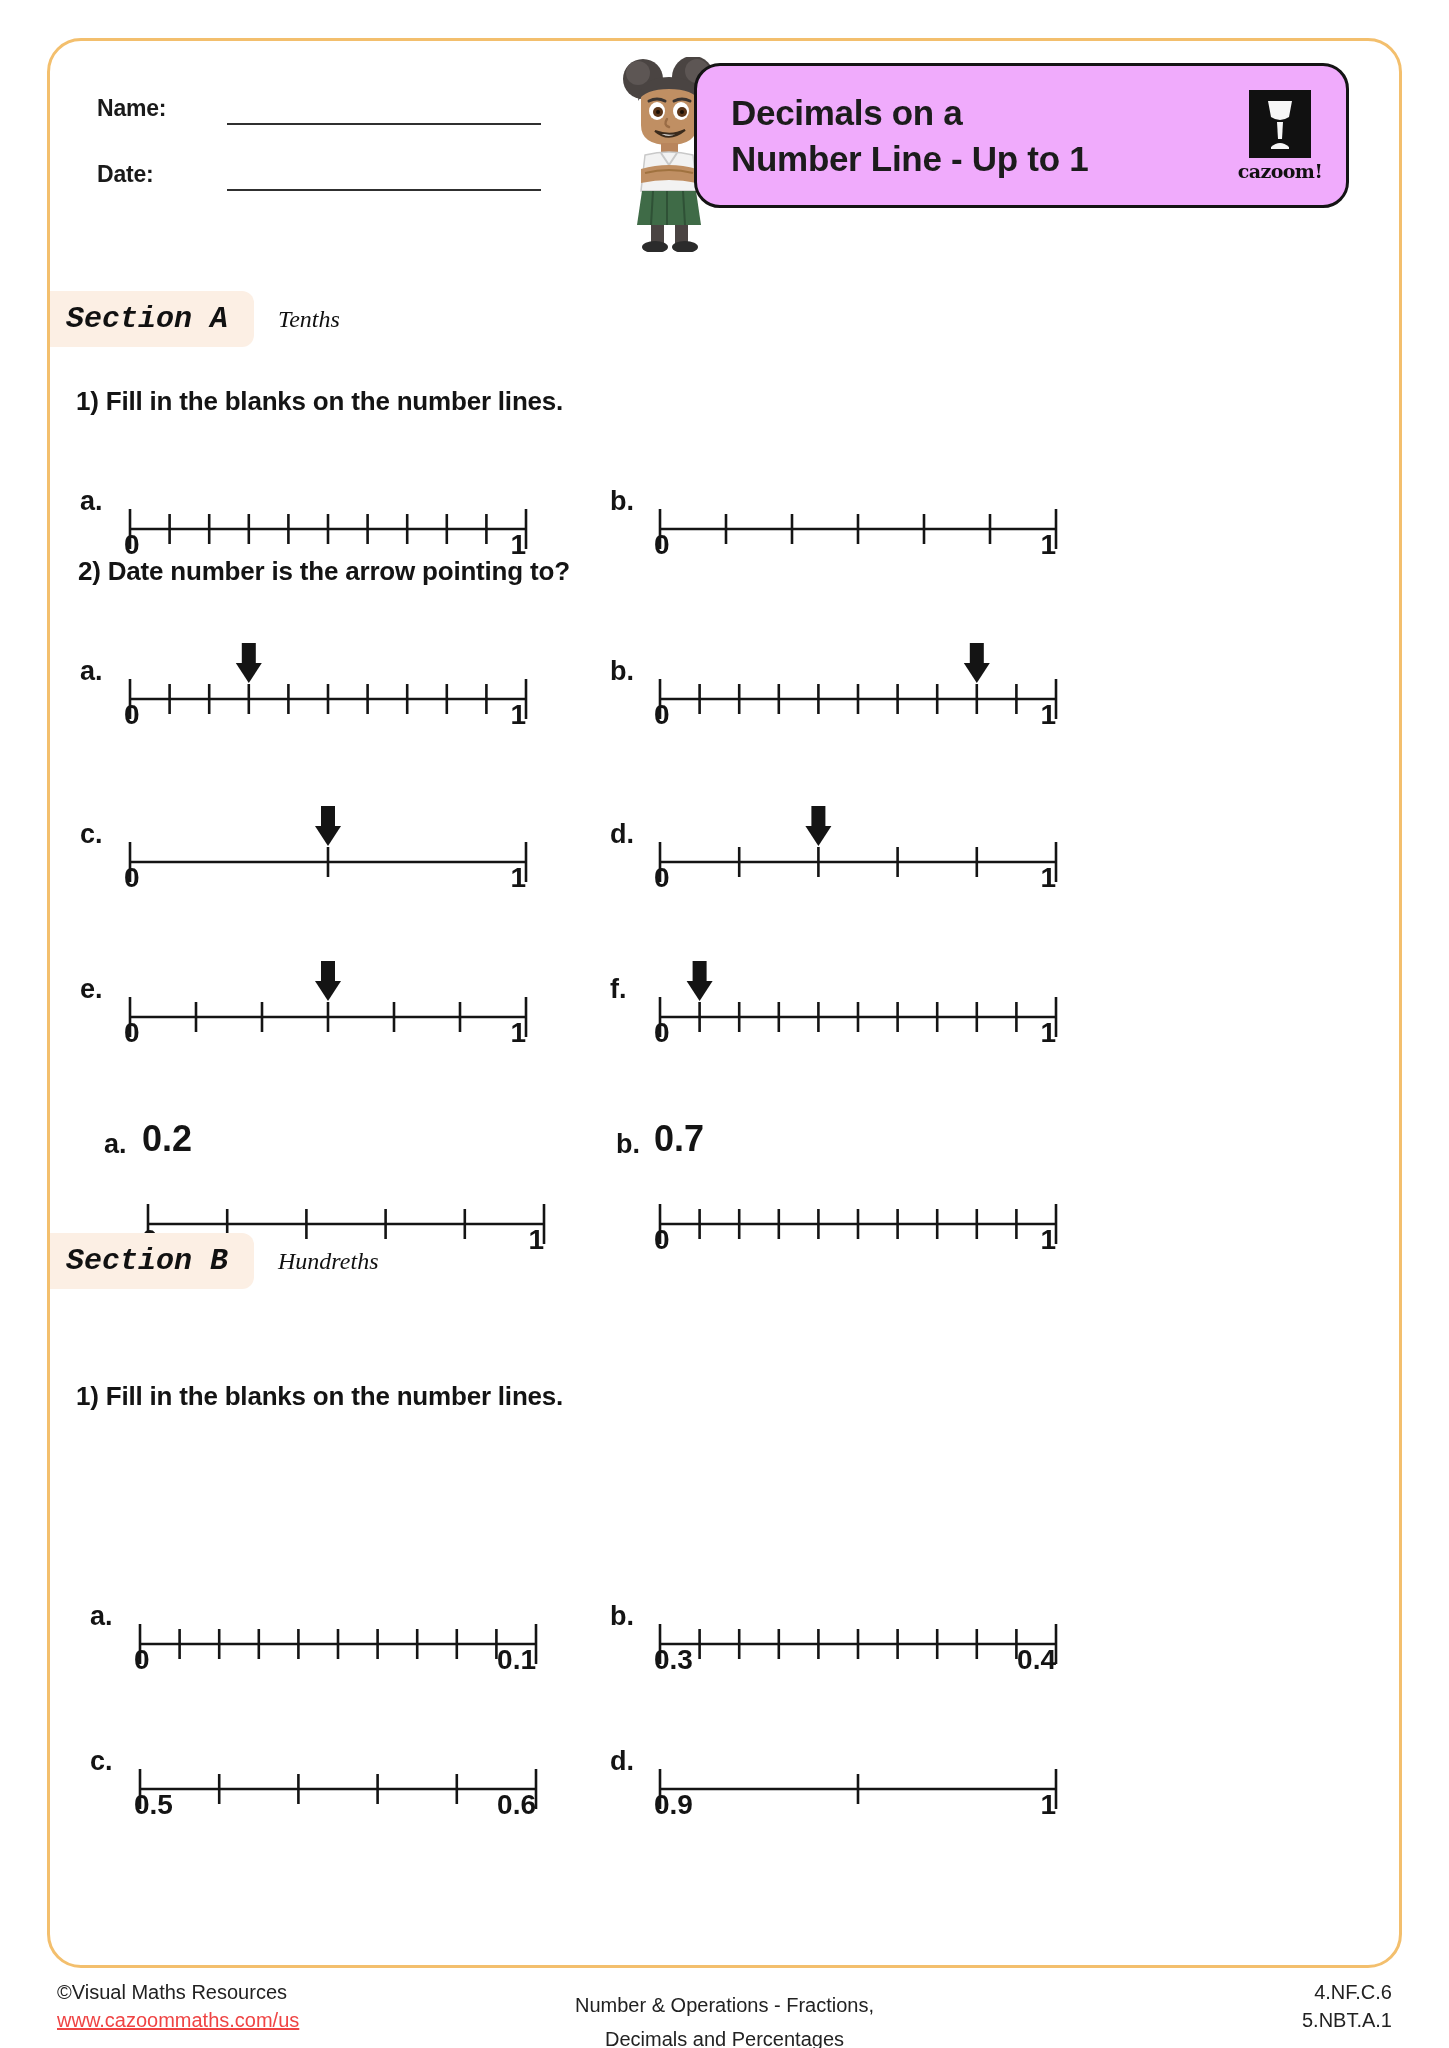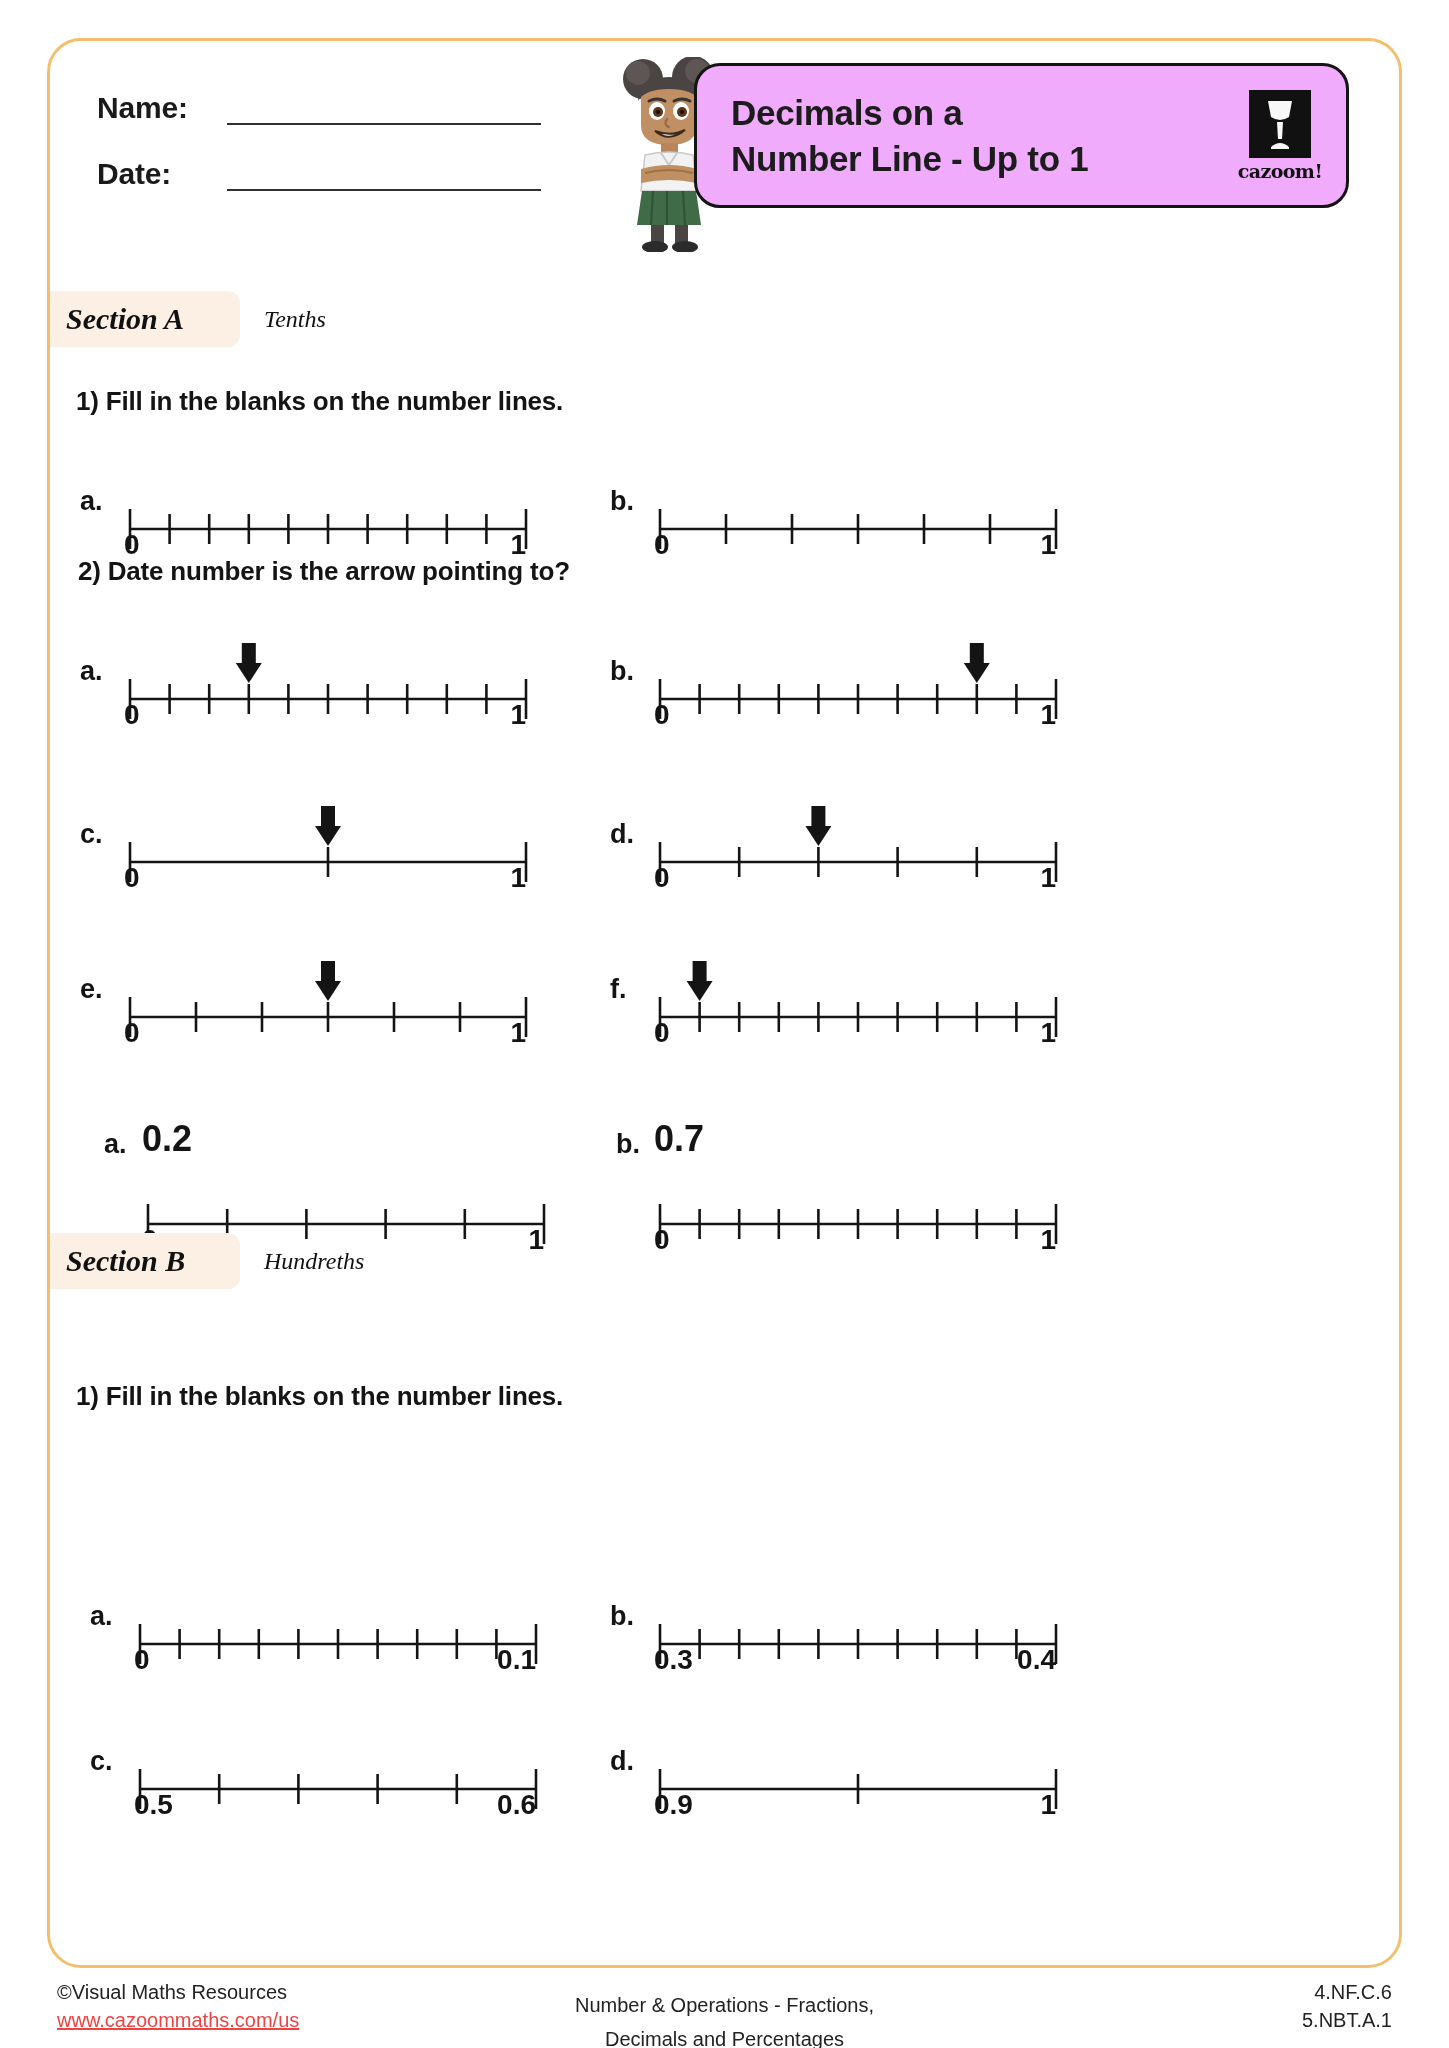--- a/index.html
+++ b/index.html
@@ -39,21 +39,21 @@
     top: 38px;
     width: 500px;
   }
   .name-row {
     display: flex;
     align-items: flex-end;
     margin-bottom: 20px;
     height: 46px;
   }
   .name-label {
-    font-size: 30px;
+    font-size: 23px;
     font-weight: bold;
     letter-spacing: -0.2px;
     width: 110px;
     line-height: 34px;
     margin-top: 28px;
   }
   .name-rule {
     flex: 1;
     border-bottom: 2px solid #303030;
     height: 32px;
@@ -128,21 +128,21 @@
   .section-pill {
     background: #fcefe4;
     border-radius: 0 12px 12px 0;
     height: 56px;
     min-width: 190px;
     display: flex;
     align-items: center;
     padding: 0 26px 0 16px;
   }
   .section-pill-label {
-    font-family: Liberation Serif, serif;
+    font-family: Liberation Mono, monospace;
     font-style: italic;
     font-weight: bold;
     font-size: 30px;
     color: #111;
   }
   .section-subtitle {
     font-family: "Liberation Serif", serif;
     font-style: italic;
     font-size: 24px;
     color: #111;

